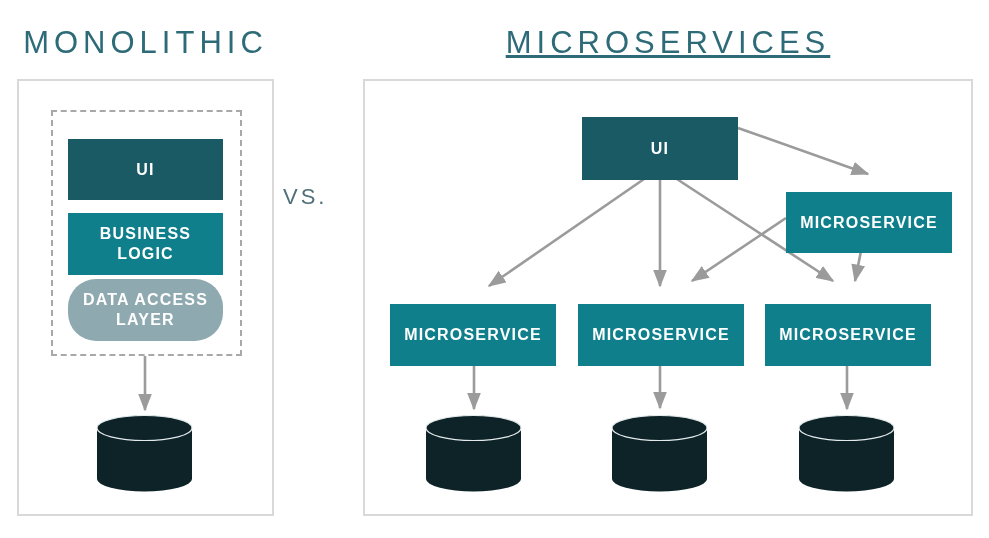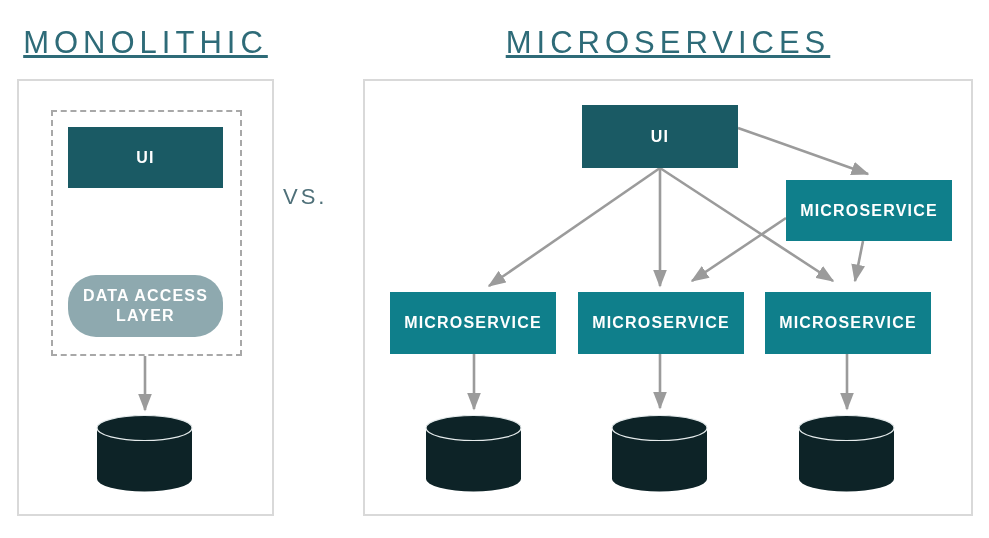--- a/index.html
+++ b/index.html
@@ -23,21 +23,21 @@
   .title{
     position:absolute;
     top:25px;
     font-size:31px;
     font-weight:300;
     letter-spacing:5px;
     color:var(--title-color);
     text-align:center;
     white-space:nowrap;
   }
-  .title-left{left:17px;width:257px;text-decoration:underline;}
+  .title-left{left:17px;width:257px;}
   .title-right{left:363px;width:610px;text-decoration:underline;}
   .vs{
     position:absolute;
     left:283px;top:184px;width:80px;
     font-size:22px;font-weight:300;letter-spacing:3px;
     color:var(--vs-color);
   }
   .panel{
     position:absolute;
     top:79px;height:437px;
@@ -54,26 +54,27 @@
   .node{
     position:absolute;
     display:flex;align-items:center;justify-content:center;
     color:var(--node-text);
     font-weight:bold;
     font-size:16px;
     letter-spacing:1.2px;
     text-align:center;
     line-height:1.25;
     padding:0 14px;
+    margin-top:12px;
   }
   
   .layer{left:49px;width:155px;}
   .layer-ui{top:46px;height:61px;}
   .layer-bl{top:120px;height:62px;}
-  .layer-dal{top:194px;height:62px;border-radius:28px;}
+  .layer-dal{top:186px;height:62px;border-radius:28px;}
   
   .ms-ui{left:217px;top:24px;width:156px;height:63px;}
   .ms-top{left:421px;top:99px;width:166px;height:61px;}
   .ms-b1{left:25px;top:211px;width:166px;height:62px;}
   .ms-b2{left:213px;top:211px;width:166px;height:62px;}
   .ms-b3{left:400px;top:211px;width:166px;height:62px;}
   .arrow-layer{
     position:absolute;left:0;top:0;
     pointer-events:none;
   }
@@ -90,20 +91,21 @@
 <body>
 
 <div class="title title-left">MONOLITHIC</div>
 <div class="title title-right">MICROSERVICES</div>
 <div class="vs">VS.</div>
 
 <div class="panel panel-left">
   <div class="dashed-box"></div>
 
   <div class="node layer layer-ui" style="background: rgb(26, 90, 100);">UI</div>
+  <div class="node layer layer-bl" style="background: rgb(15, 127, 139);">BUSINESS LOGIC</div>
   <div class="node layer layer-dal" style="background: rgb(142, 169, 175);">DATA ACCESS LAYER</div>
 
   <svg class="arrow-layer" width="253" height="433">
     <defs>
       <marker id="ah-l" markerUnits="userSpaceOnUse" markerWidth="18" markerHeight="14" refX="16.5" refY="7" orient="auto">
         <path d="M0,0 L18,7 L0,14 Z"></path>
       </marker>
     </defs>
     <line x1="126" y1="275" x2="126" y2="329" marker-end="url(#ah-l)"></line>
   </svg>

